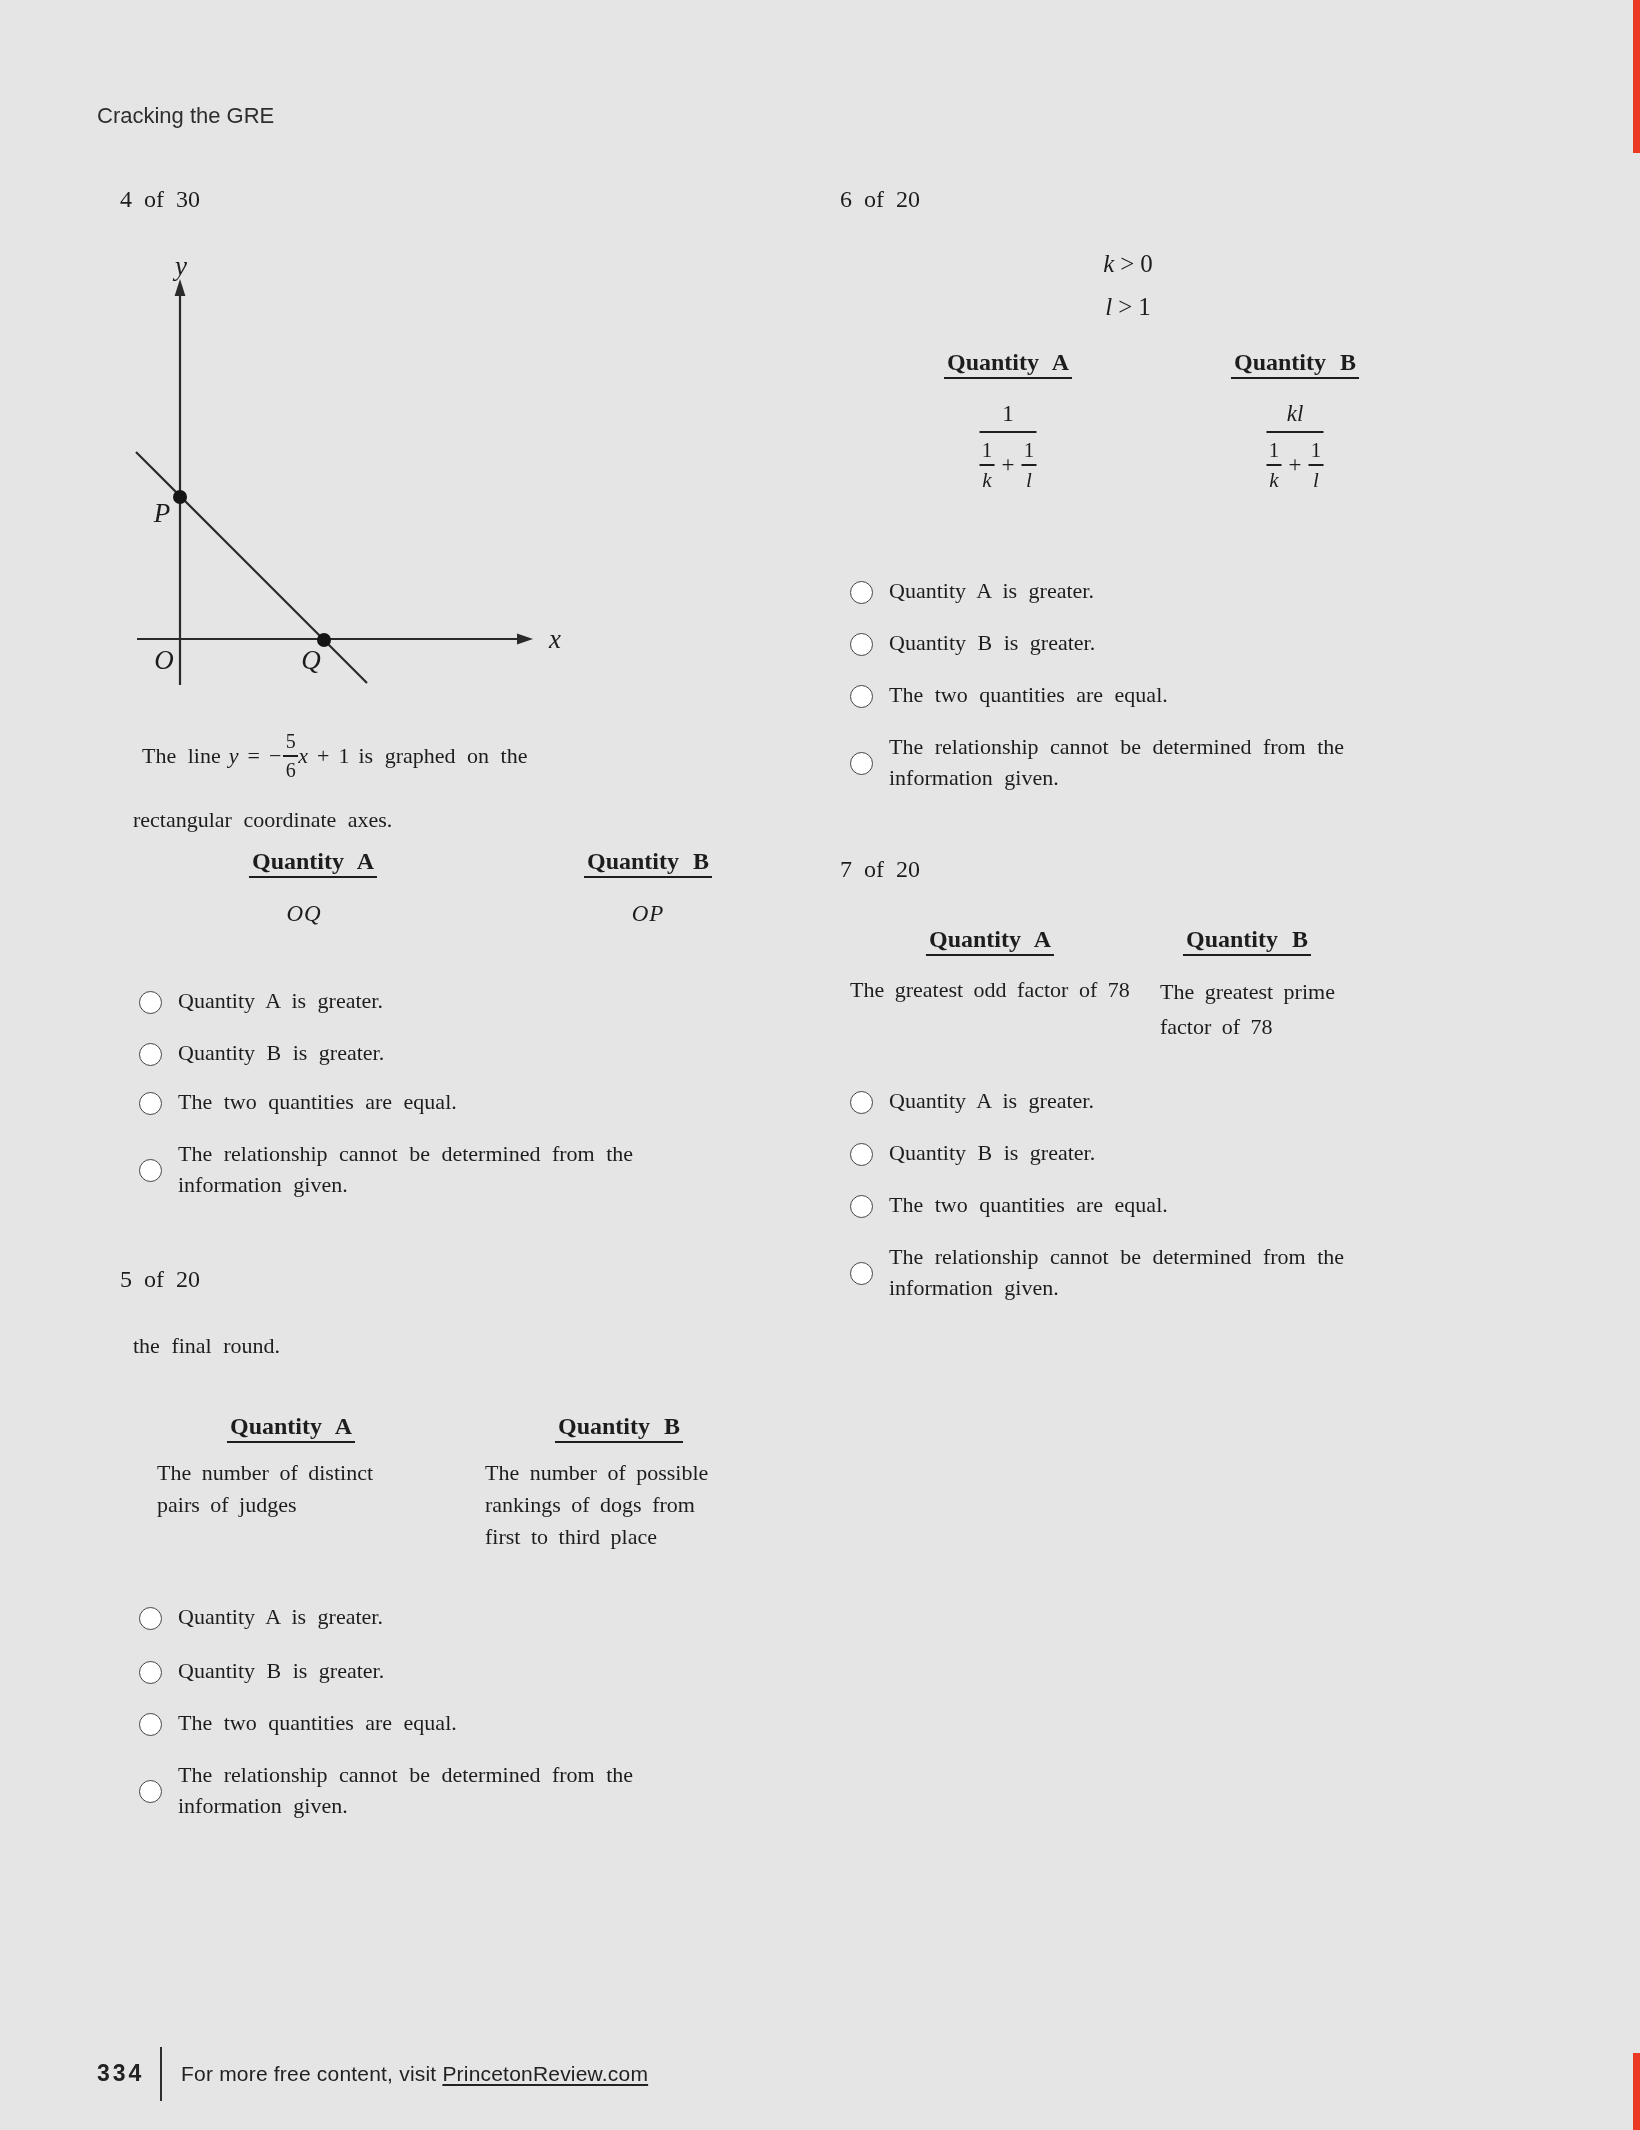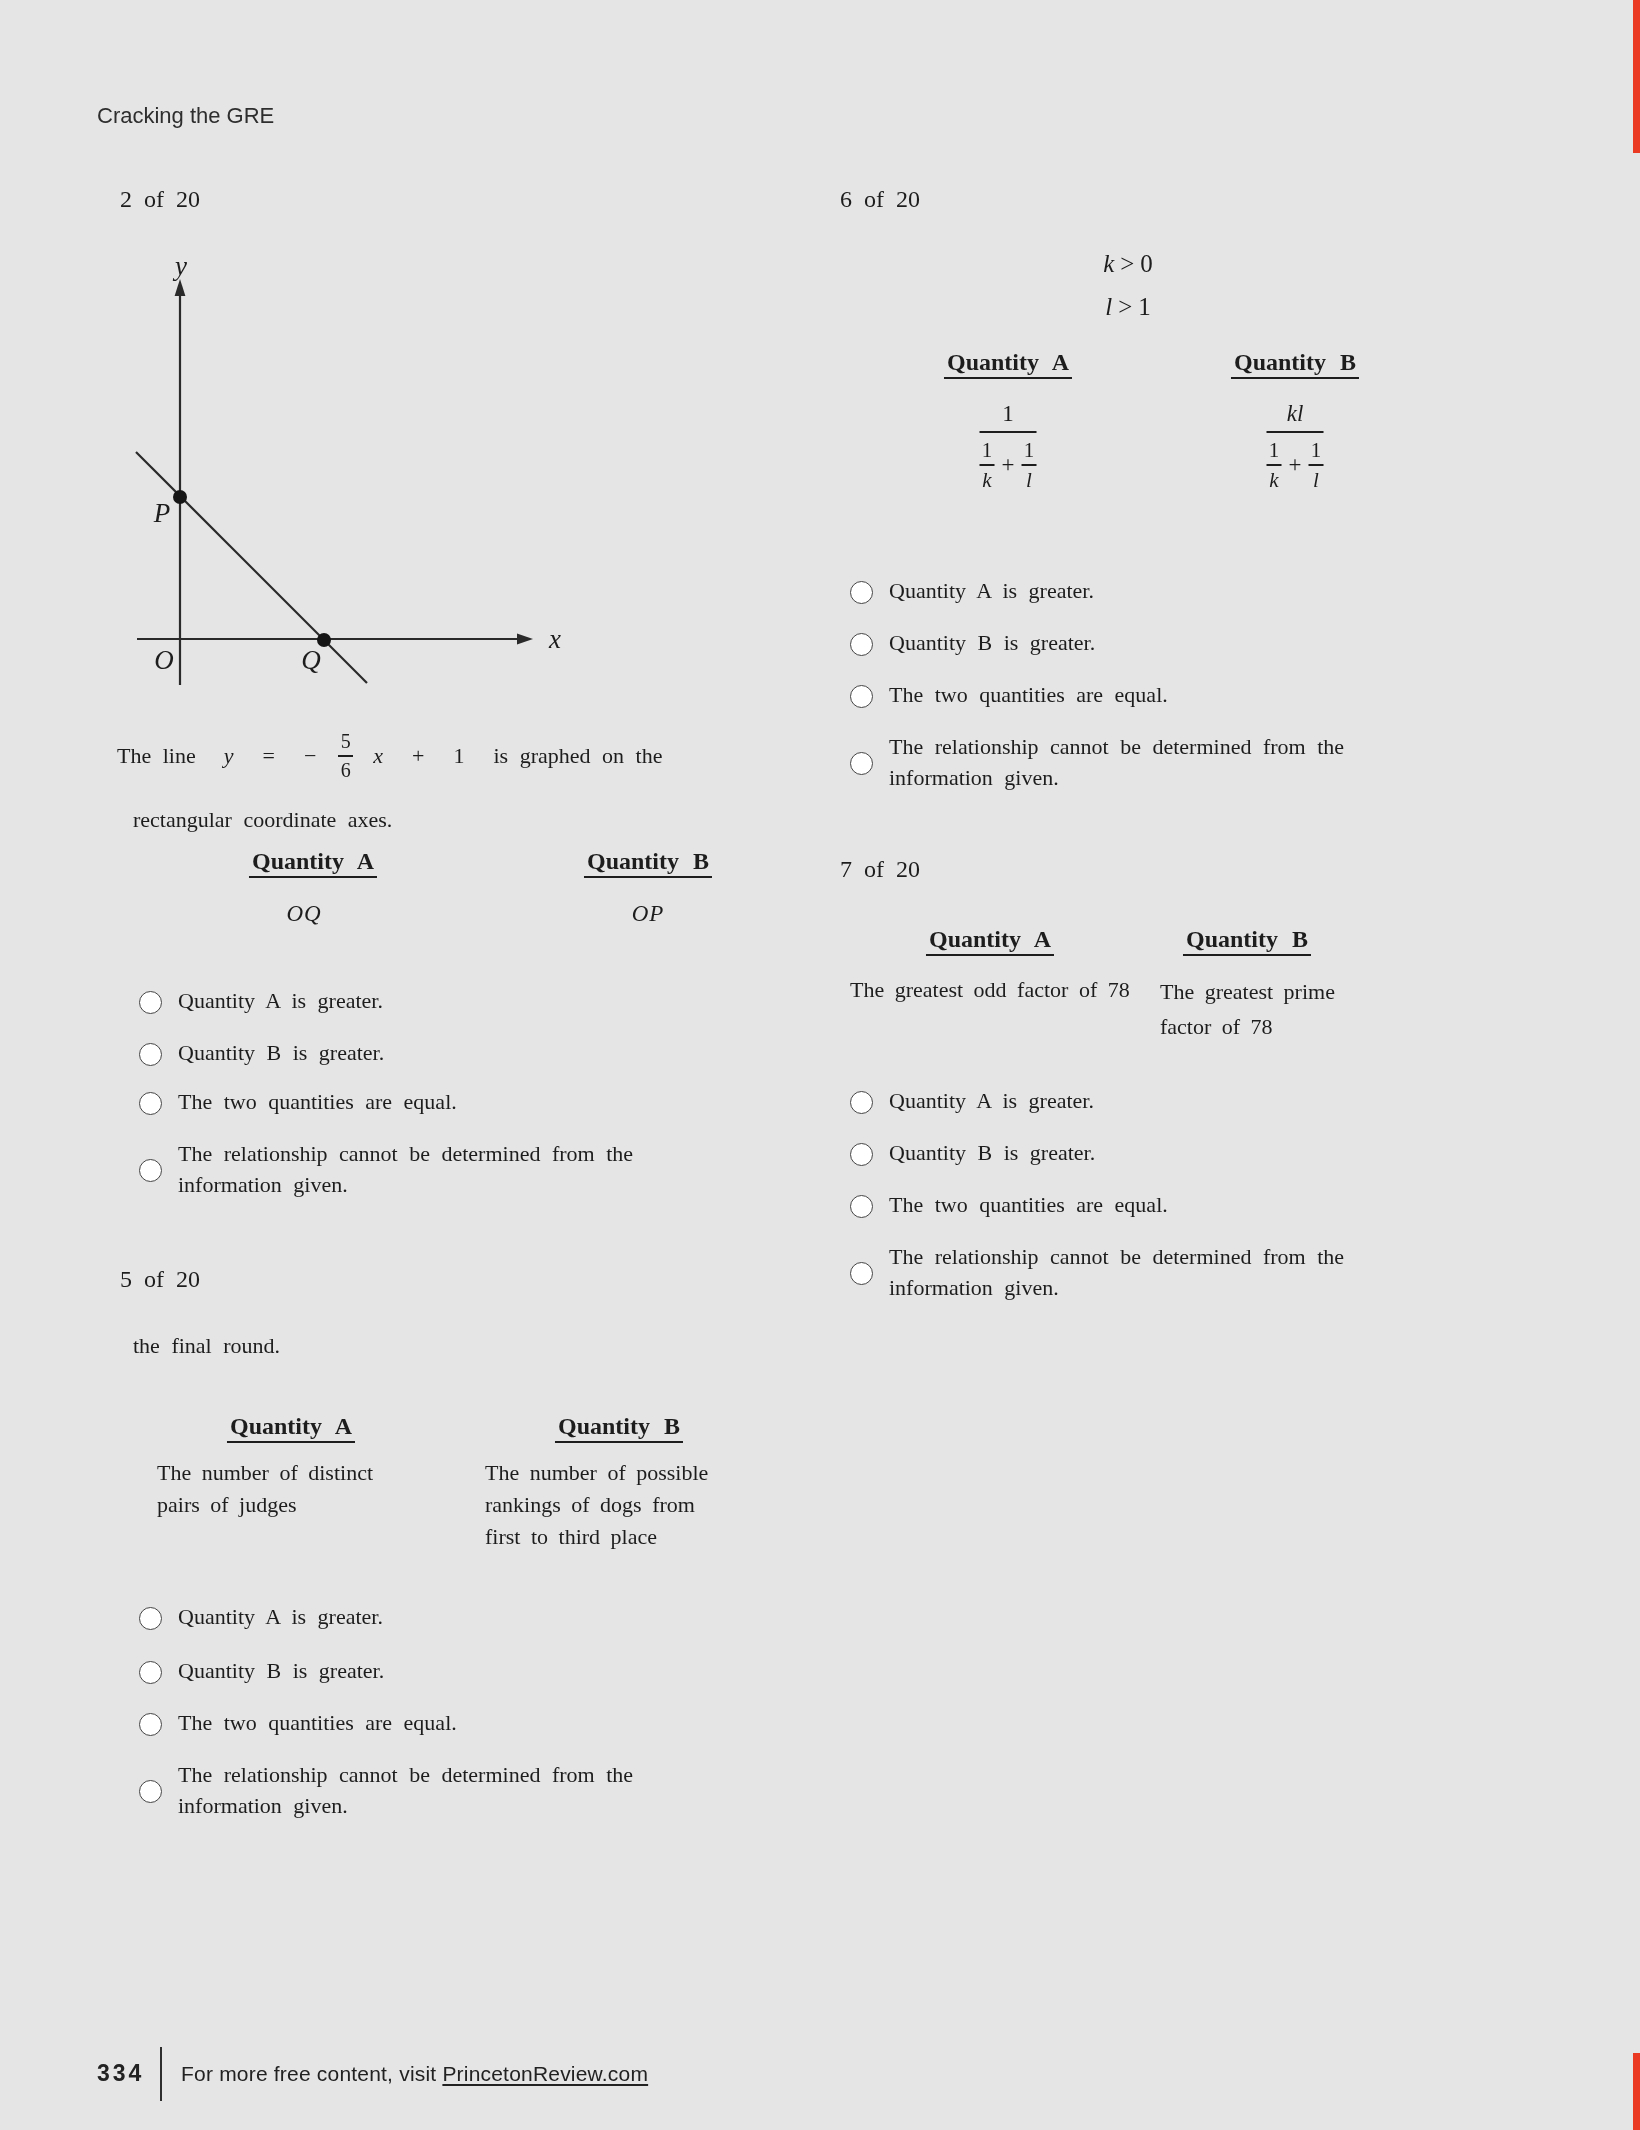--- a/index.html
+++ b/index.html
@@ -41,21 +41,21 @@
 </head>
 <body>
 
 <div class="page">
 
   <div class="edge-mark" style="top:0;height:153px;"></div>
   <div class="edge-mark" style="bottom:0;height:77px;"></div>
 
   <div class="abs sans" style="left:97px;top:103px;font-size:22px;color:#2e2e2e;">Cracking the GRE</div>
 
-  <div class="abs qnum" style="left:120px;top:186px;">2 of 20</div>
+  <div class="abs qnum" style="left:120px;top:186px;">4 of 30</div>
 
   <svg class="abs" style="left:90px;top:180px;" width="490" height="520" viewBox="0 0 490 520">
 
     <line x1="90" y1="108" x2="90" y2="505" stroke="#2a2a2a" stroke-width="2.2"></line>
     <polygon points="90,99 84.6,116 95.4,116" fill="#2a2a2a"></polygon>
 
     <line x1="47" y1="459" x2="432" y2="459" stroke="#2a2a2a" stroke-width="2.2"></line>
     <polygon points="443,459 427,453.6 427,464.4" fill="#2a2a2a"></polygon>
 
     <line x1="46" y1="272" x2="277" y2="503" stroke="#2a2a2a" stroke-width="2.2"></line>
@@ -63,21 +63,21 @@
     <circle cx="90" cy="317" r="7" fill="#151515"></circle>
     <circle cx="234" cy="460" r="7" fill="#151515"></circle>
 
     <text x="91" y="95" font-size="27" font-style="italic" text-anchor="middle">y</text>
     <text x="459" y="468" font-size="27" font-style="italic">x</text>
     <text x="72" y="342" font-size="27" font-style="italic" text-anchor="middle">P</text>
     <text x="74" y="489" font-size="27" font-style="italic" text-anchor="middle">O</text>
     <text x="221" y="489" font-size="27" font-style="italic" text-anchor="middle">Q</text>
   </svg>
 
-  <div class="abs stem-row" style="left:117px;top:718px;height:76px;gap:20px;">
+  <div class="abs stem-row" style="left:142px;top:718px;height:76px;">
     <span>The line</span>
     <i style="margin-left:8px;">y</i>
     <span style="margin:0 9px;">=</span>
     <span style="margin-right:2px;">−</span>
     <span class="sfrac">
       <span>5</span>
       <span class="bar"></span>
       <span>6</span>
     </span>
     <i>x</i>

